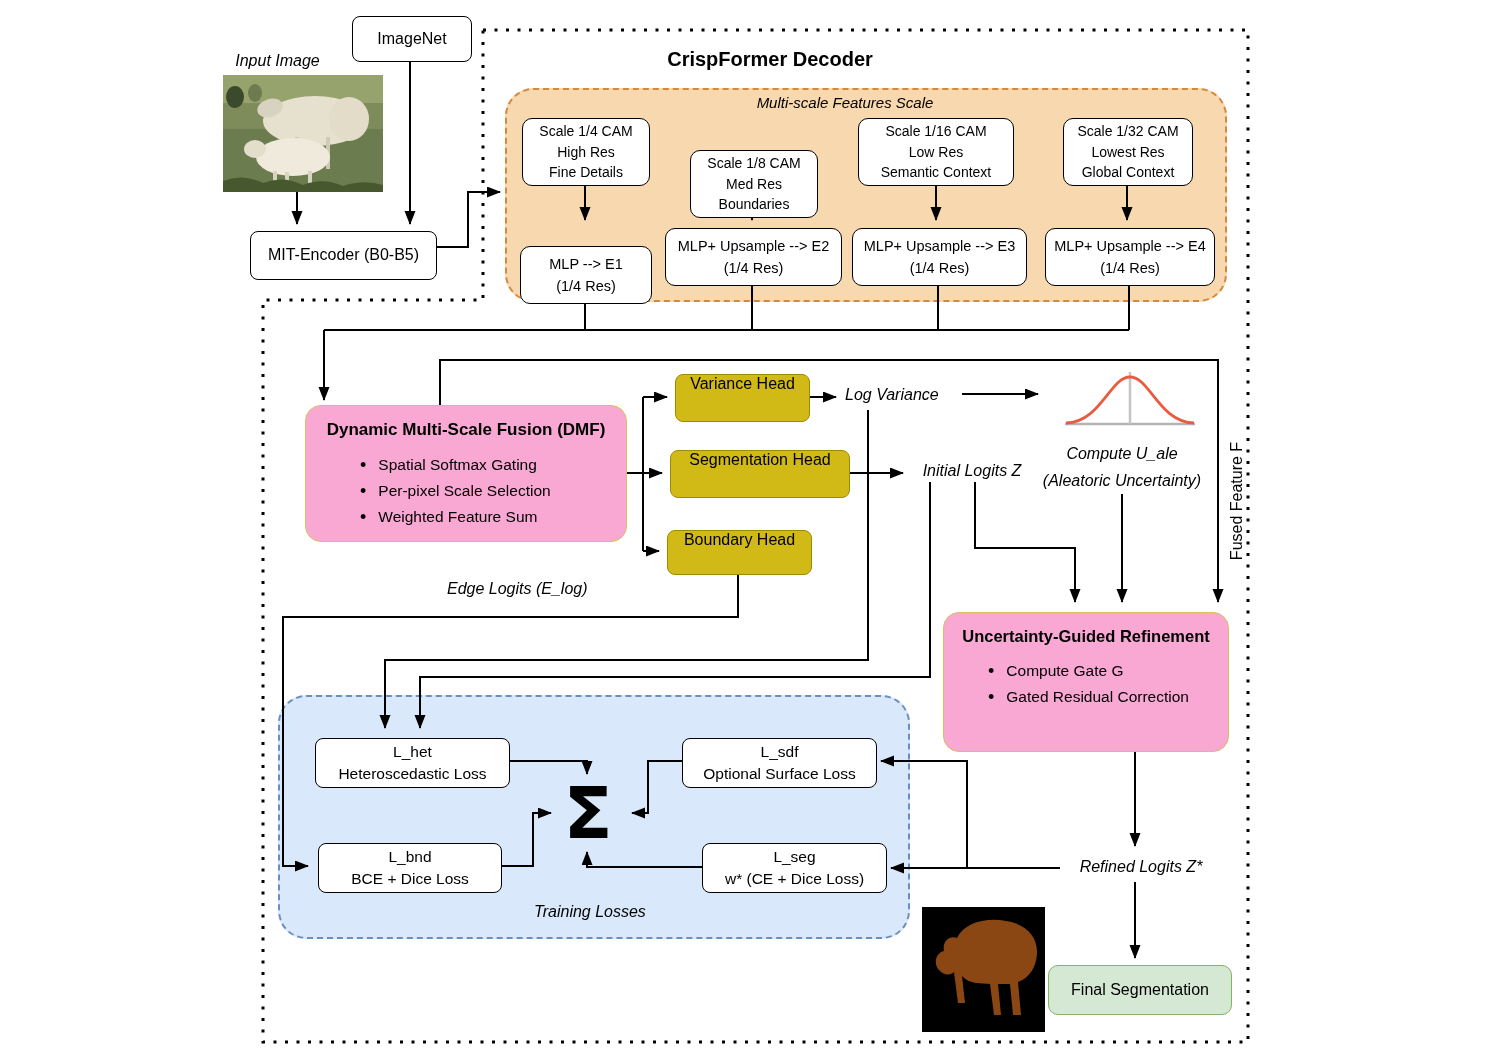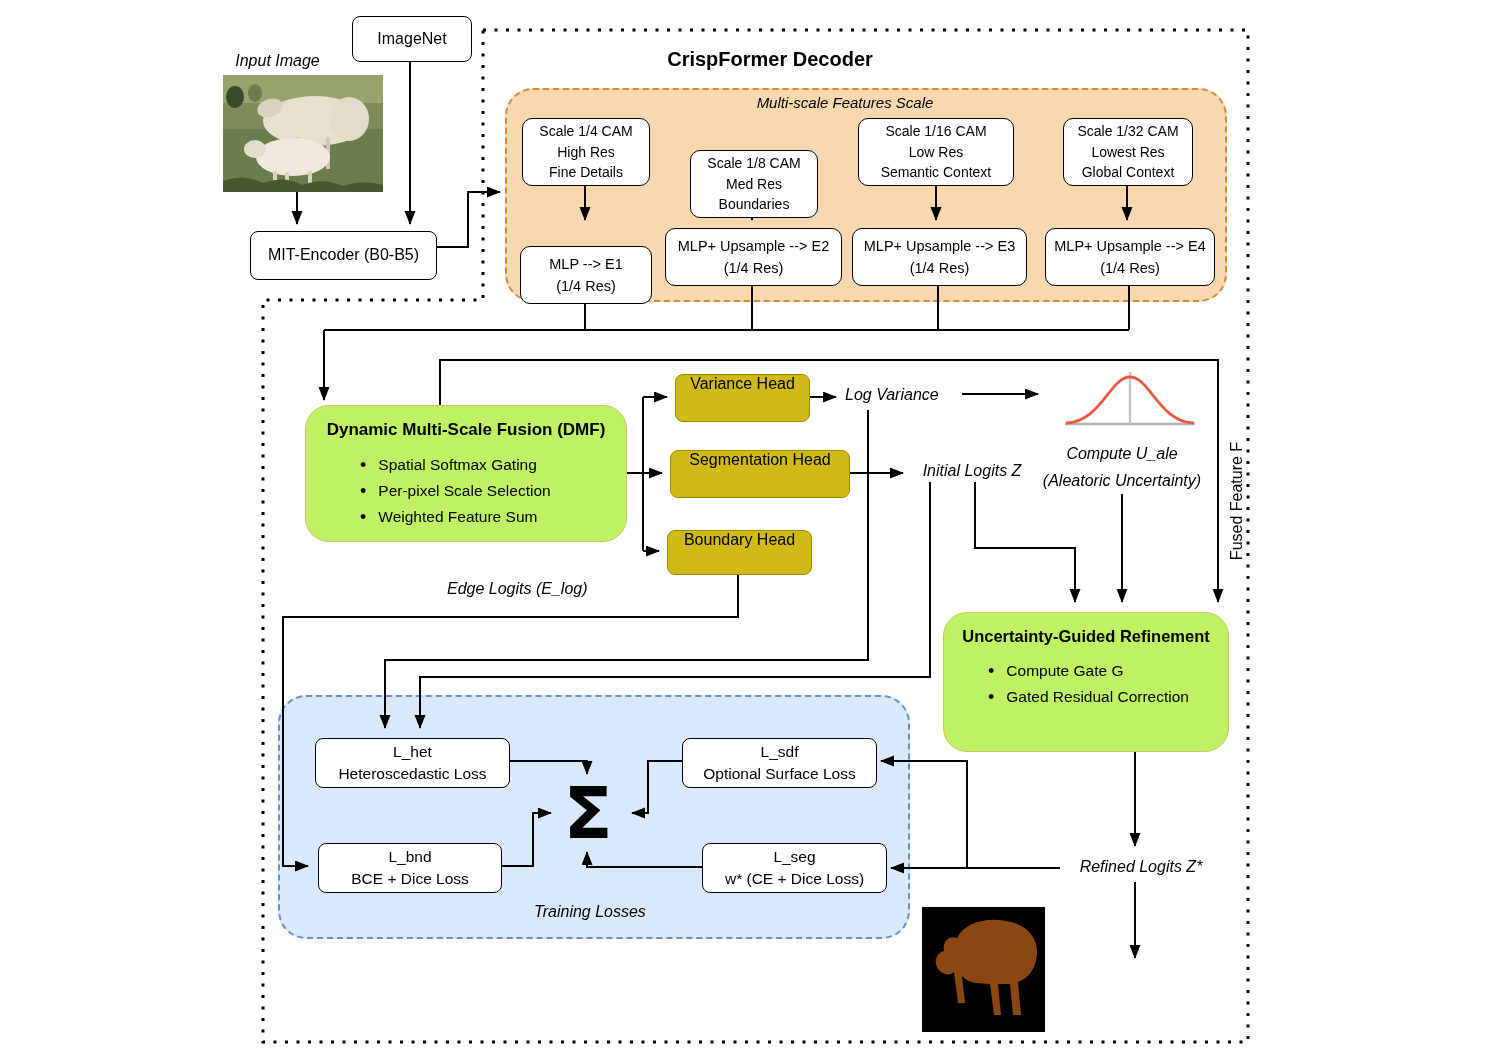--- a/index.html
+++ b/index.html
@@ -7,21 +7,21 @@
           font-family:"Liberation Sans","DejaVu Sans",sans-serif;color:#000;}
   .panel{position:absolute;z-index:0;border-radius:28px;}
   #svg-layer{position:absolute;left:0;top:0;z-index:1;}
   .box{position:absolute;z-index:3;background:#fff;border:1.7px solid #000;border-radius:10px;
        display:flex;flex-direction:column;justify-content:center;align-items:center;
        text-align:center;font-size:14px;line-height:20.5px;}
   .mlp{font-size:14.5px;line-height:22px;}
   .loss{font-size:15.5px;line-height:22px;border-radius:8px;}
   .head{position:absolute;z-index:3;background:#D2BA16;border:1.7px solid #9E8A00;border-radius:8px;
         display:flex;align-items:flex-start;justify-content:center;font-size:16px;}
-  .softbox{position:absolute;z-index:3;background:#bef264;border:1.7px solid #D9BF5F;border-radius:24px;
+  .softbox{position:absolute;z-index:3;background:#f9a8d4;border:1.7px solid #D9BF5F;border-radius:16px;
            box-sizing:border-box;padding:14px 10px 8px 10px;}
   .softbox .bt{font-weight:bold;text-align:center;font-size:17px;margin-bottom:12px;}
   .bullet{display:flex;font-size:15.5px;line-height:26px;align-items:flex-end;}
   .bullet::before{content:"\2022";margin:0 12px 0 44px;font-size:18px;}
   .refine .bullet::before{margin-left:34px;}
   .label{position:absolute;z-index:3;font-size:16px;white-space:nowrap;font-style:italic;}
   .onl{background:#fff;padding:0 4px;}
   .ctr{text-align:center;}
   #title{position:absolute;z-index:3;font-size:20px;font-weight:bold;text-align:center;}
   #sum{position:absolute;z-index:3;font-size:72px;font-weight:bold;
@@ -236,14 +236,17 @@
 
   <div class="label ctr" style="left:440px;top:903px;width:300px;">Training Losses</div>
 
   <div class="label onl ctr" style="left:1062px;top:858px;width:150px;">Refined Logits Z*</div>
 
   <svg class="icon" style="left:922px;top:907px;" width="123" height="125" viewBox="0 0 123 125">
     <rect width="123" height="125" fill="#000"></rect>
     <path fill="#8A4713" d="M18,64 C11,58 13,46 22,44 C20,35 27,28 35,31 C42,16 64,10 84,14 C104,17 116,30 115,47 C114,61 107,71 96,75 L99,108 L91,108 L88,77 L76,77 L79,108 L72,108 L68,77 L54,76 C48,75 44,73 40,69 L43,96 L36,96 L32,65 C27,69 22,68 18,64 Z"></path>
   </svg>
 
+  <div class="box" style="left:1048px;top:965px;width:182px;height:48px;background:#D5E8D4;border-color:#82B366;font-size:16px;">
+    <div>Final Segmentation</div>
+  </div>
 
 </div>
 
 </body></html>

